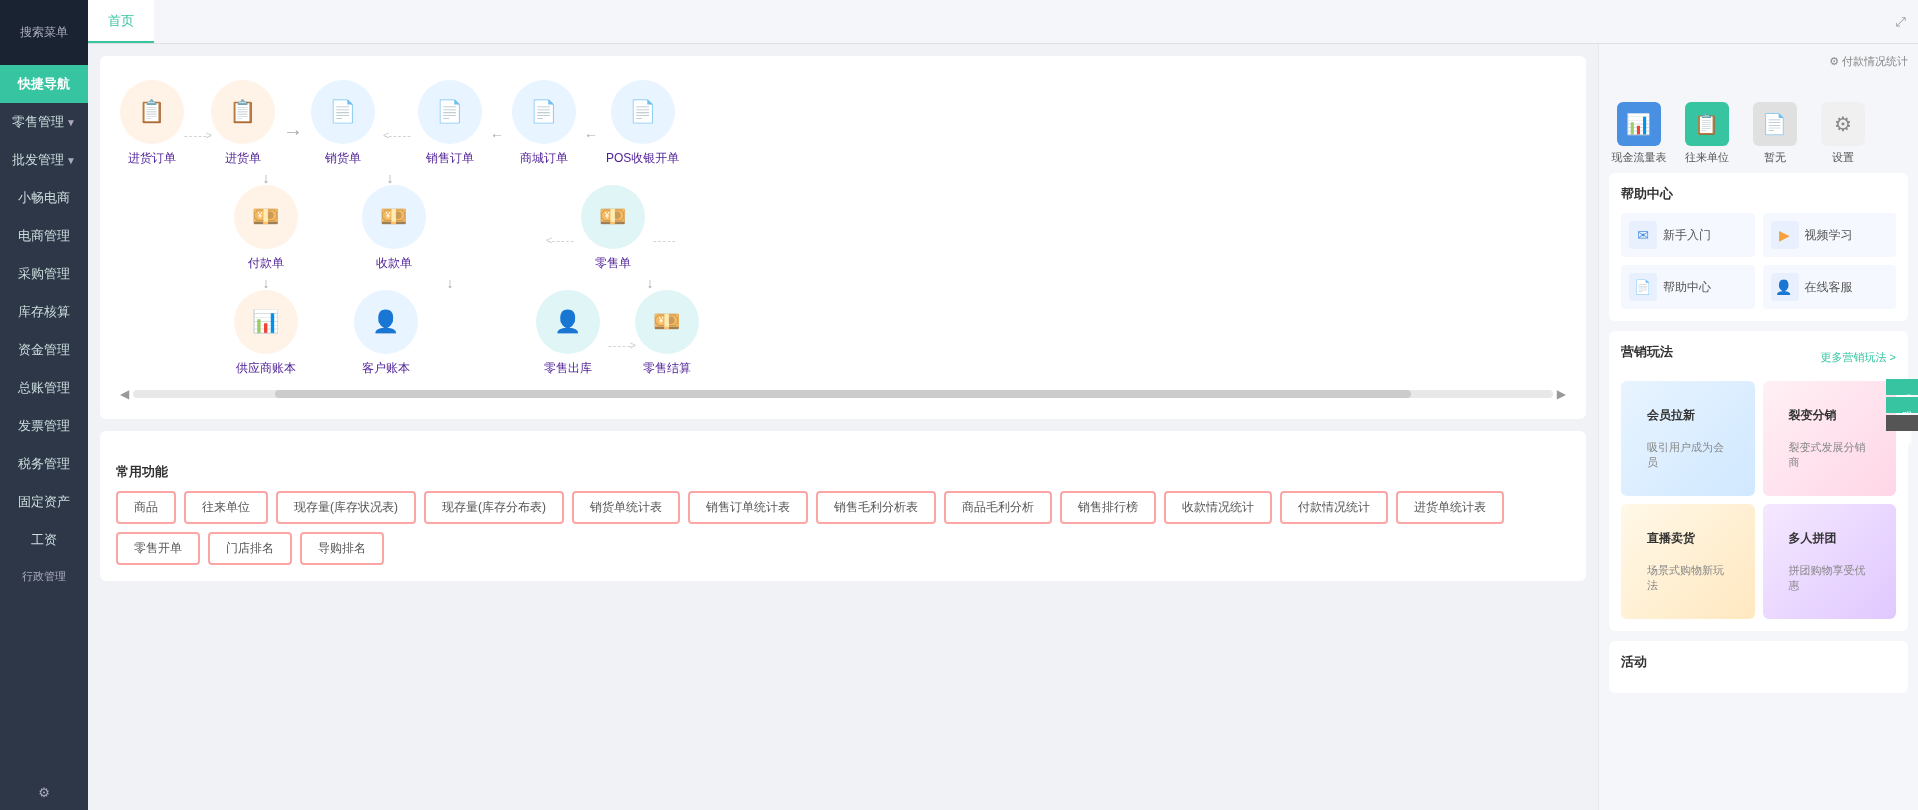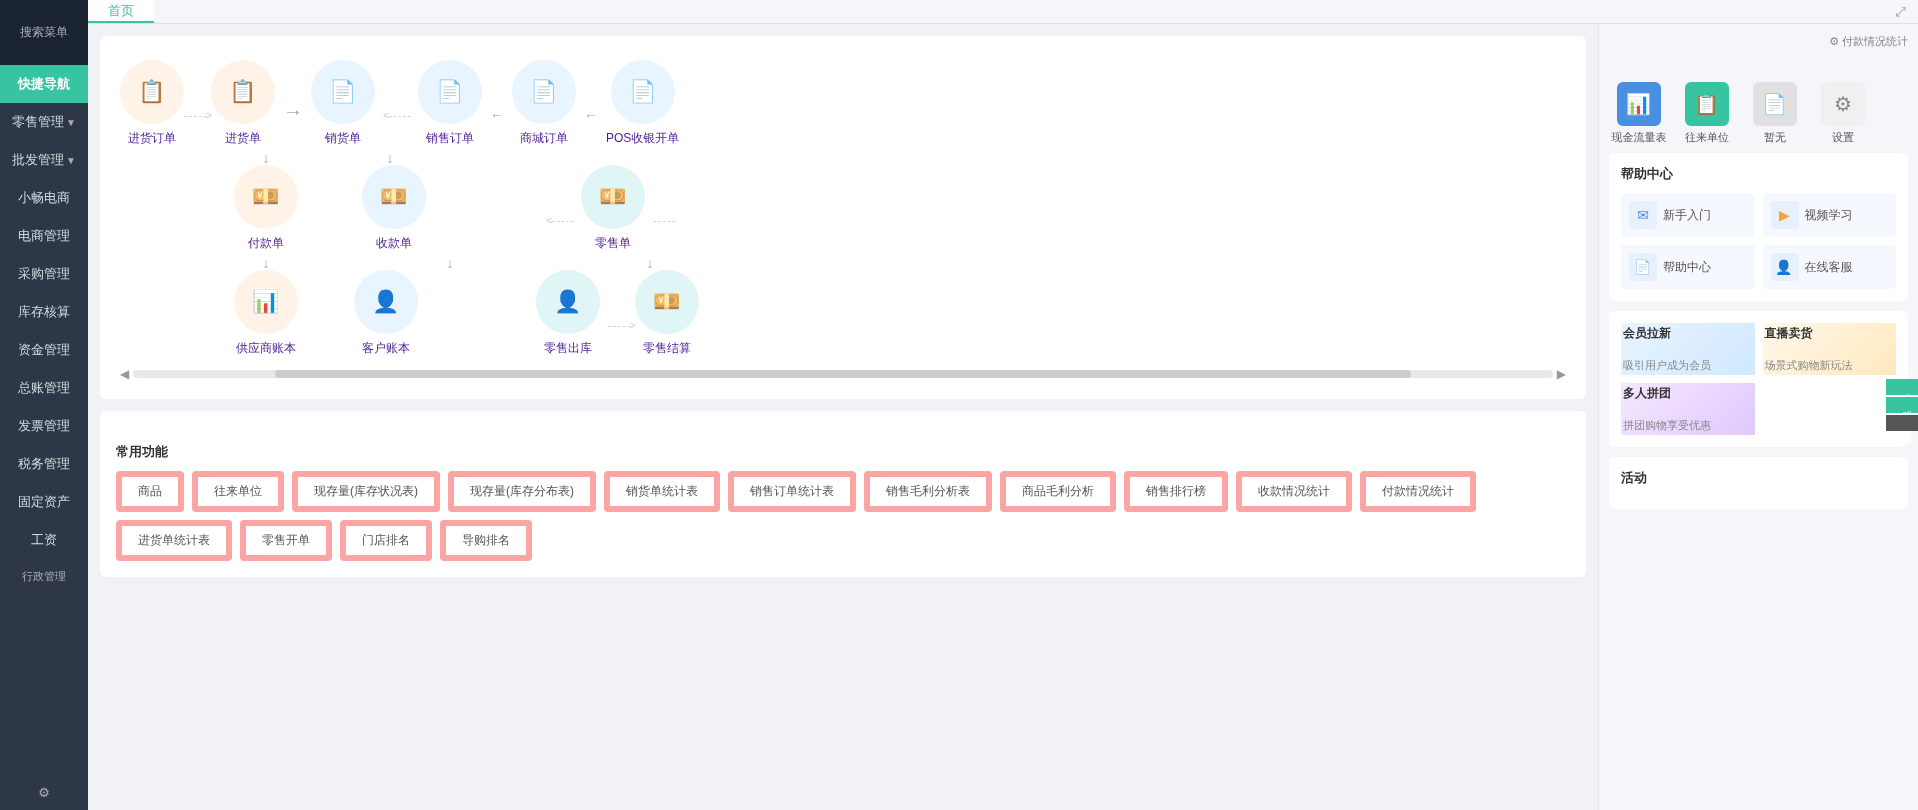--- a/index.html
+++ b/index.html
@@ -57,21 +57,21 @@
       flex: 1;
       display: flex;
       flex-direction: column;
       overflow: hidden;
     }
     .top-tabs {
       background: #f5f6fa;
       border-bottom: 1px solid #e0e0e0;
       display: flex;
       align-items: center;
-      height: 24px;
+      height: 44px;
       padding: 0 0;
     }
     .tab-item {
       padding: 0 20px;
       height: 100%;
       display: flex;
       align-items: center;
       cursor: pointer;
       font-size: 13px;
       color: #333;
@@ -145,21 +145,21 @@
       font-weight: bold;
       margin-bottom: 10px;
       margin-top: 16px;
     }
     .func-grid {
       display: flex;
       flex-wrap: wrap;
       gap: 8px;
     }
     .func-btn {
-      border: 6px solid #fca5a5;
+      border: 2px solid #fca5a5;
       border-radius: 4px;
       padding: 6px 16px;
       font-size: 12px;
       color: #555;
       background: #fff;
       cursor: pointer;
       white-space: nowrap;
     }
 
     
@@ -267,22 +267,22 @@
       margin-bottom: 10px;
     }
     .more-link { font-size: 11px; color: #36c5a0; cursor: pointer; }
     .marketing-grid {
       display: grid;
       grid-template-columns: 1fr 1fr;
       gap: 8px;
     }
     .marketing-item {
       background: linear-gradient(135deg, #e8f4ff, #d0e8ff);
-      border-radius: 1px;
-      padding: 2px;
+      border-radius: 6px;
+      padding: 26px;
       cursor: pointer;
     }
     .marketing-item.pink { background: linear-gradient(135deg, #fff0f5, #ffd6e7); }
     .marketing-item.orange { background: linear-gradient(135deg, #fff8e8, #ffe8c0); }
     .marketing-item.purple { background: linear-gradient(135deg, #f5e8ff, #e0c8ff); }
     .marketing-item-title { font-size: 12px; font-weight: bold; color: #333; margin-bottom: 2px; }
     .marketing-item-desc { font-size: 11px; color: #888; margin-top: 16px; }
 
     
     .float-btns {
@@ -595,24 +595,32 @@
             <span class="help-text">帮助中心</span>
           </div>
           <div class="help-item">
             <div class="help-icon" style="color:#36c5a0;">👤</div>
             <span class="help-text">在线客服</span>
           </div>
         </div>
       </div>
 
       <div class="section-card">
+        <div class="marketing-header">
+          <div class="section-title">营销玩法</div>
+          <span class="more-link">更多营销玩法 &gt;</span>
+        </div>
         <div class="marketing-grid">
           <div class="marketing-item">
             <div class="marketing-item-title">会员拉新</div>
             <div class="marketing-item-desc">吸引用户成为会员</div>
+          </div>
+          <div class="marketing-item pink">
+            <div class="marketing-item-title">裂变分销</div>
+            <div class="marketing-item-desc">裂变式发展分销商</div>
           </div>
           <div class="marketing-item orange">
             <div class="marketing-item-title">直播卖货</div>
             <div class="marketing-item-desc">场景式购物新玩法</div>
           </div>
           <div class="marketing-item purple">
             <div class="marketing-item-title">多人拼团</div>
             <div class="marketing-item-desc">拼团购物享受优惠</div>
           </div>
         </div>

